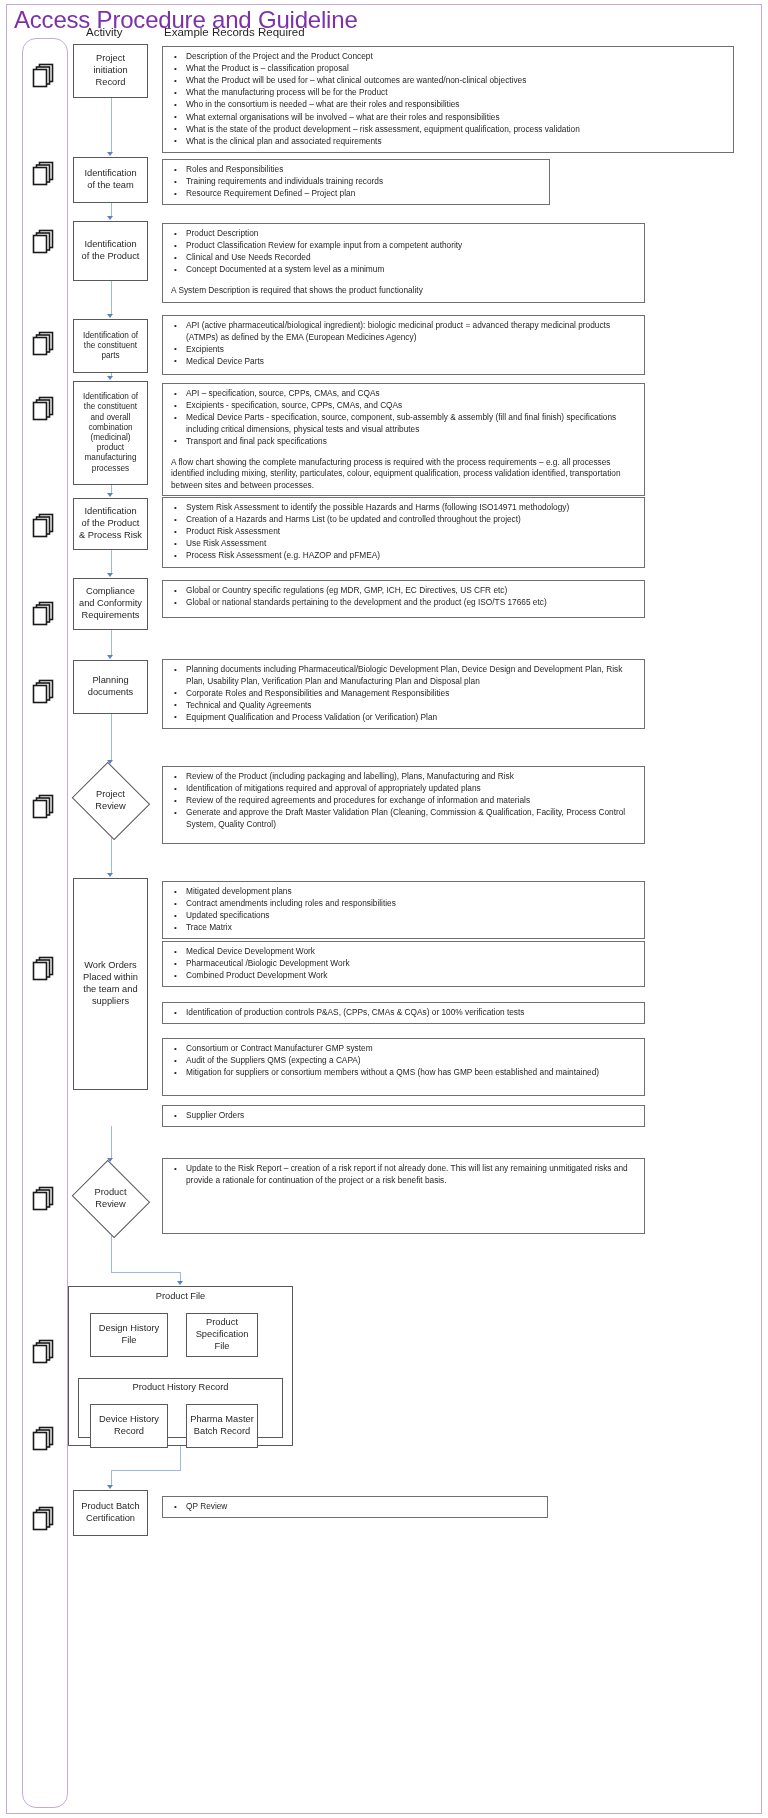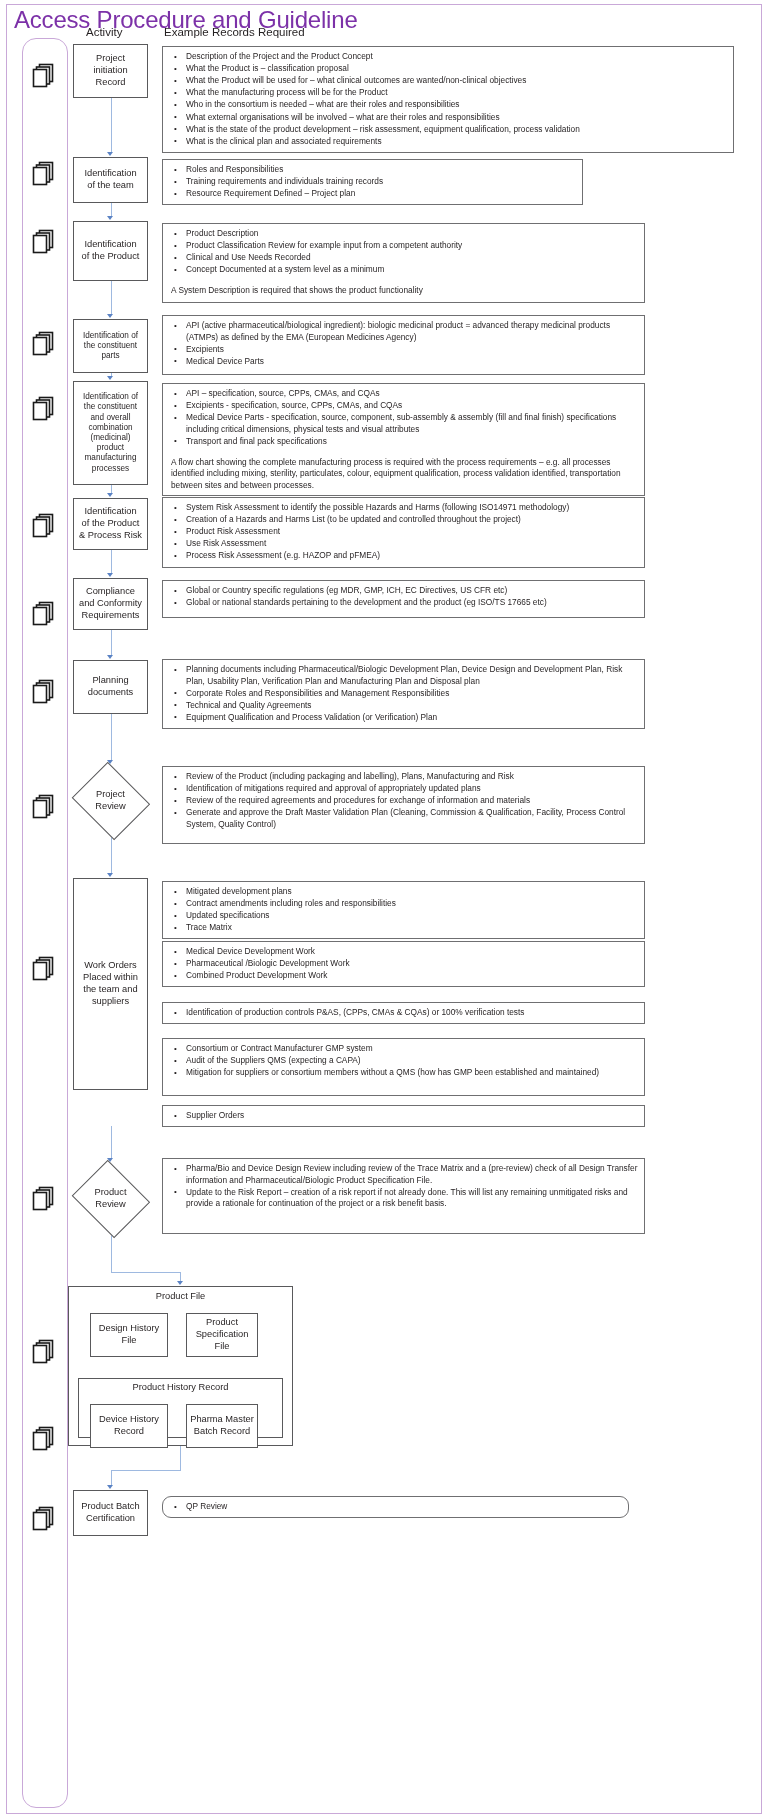--- a/index.html
+++ b/index.html
@@ -313,21 +313,21 @@
           <li>Description of the Project and the Product Concept</li>
           <li>What the Product is – classification proposal</li>
           <li>What the Product will be used for – what clinical outcomes are wanted/non-clinical objectives</li>
           <li>What the manufacturing process will be for the Product</li>
           <li>Who in the consortium is needed – what are their roles and responsibilities</li>
           <li>What external organisations will be involved – what are their roles and responsibilities</li>
           <li>What is the state of the product development – risk assessment, equipment qualification, process validation</li>
           <li>What is the clinical plan and associated requirements</li>
         </ul>
       </div>
-      <div class="recbox" style="left:162px;top:159px;width:421px;min-height:46px;">
+      <div class="recbox" style="left:162px;top:159px;width:388px;min-height:46px;">
         <ul>
           <li>Roles and Responsibilities</li>
           <li>Training requirements and individuals training records</li>
           <li>Resource Requirement Defined – Project plan</li>
         </ul>
       </div>
       <div class="recbox" style="left:162px;top:223px;width:483px;min-height:80px;">
         <ul>
           <li>Product Description</li>
           <li>Product Classification Review for example input from a competent authority</li>
@@ -410,25 +410,24 @@
           <li>Mitigation for suppliers or consortium members without a QMS (how has GMP been established and maintained)</li>
         </ul>
       </div>
       <div class="recbox" style="left:162px;top:1105px;width:483px;min-height:20px;">
         <ul>
           <li>Supplier Orders</li>
         </ul>
       </div>
       <div class="recbox" style="left:162px;top:1158px;width:483px;min-height:76px;">
         <ul>
-          <li>Pharma/Bio and Device Design Review including review of the Trace Matrix and a (pre-review) check of all Design Transfer information and Pharmaceutical/Biologic Product Specification File.</li>
           <li>Update to the Risk Report – creation of a risk report if not already done.  This will list any remaining unmitigated risks and provide a rationale for continuation of the project or a risk benefit basis.</li>
         </ul>
       </div>
-      <div class="recbox" style="left:162px;top:1496px;width:467px;min-height:20px;border-radius:9px;">
+      <div class="recbox" style="left:162px;top:1496px;width:386px;min-height:20px;">
         <ul>
           <li>QP Review</li>
         </ul>
       </div>
     </div>
 
   <div id="productfile">
       <div class="groupbox" style="left:68px;top:1286px;width:225px;height:160px;"></div>
       <div class="grouplabel" style="left:68px;top:1291px;width:225px;">Product File</div>
       <div class="node" style="left:90px;top:1313px;width:78px;height:44px;">

